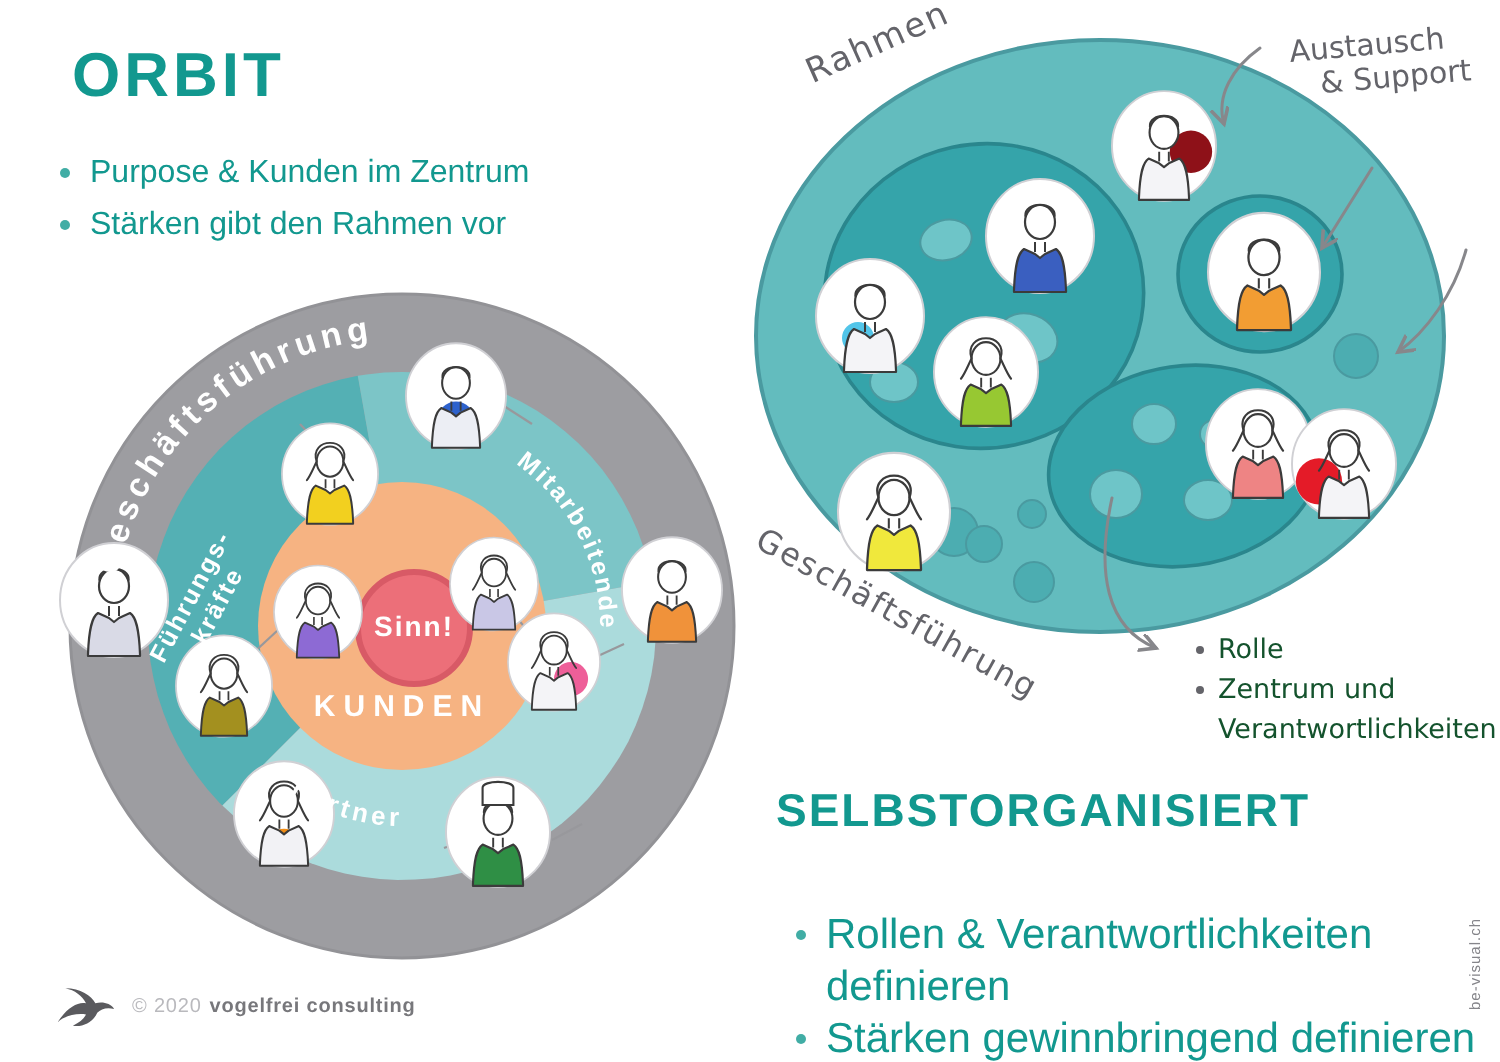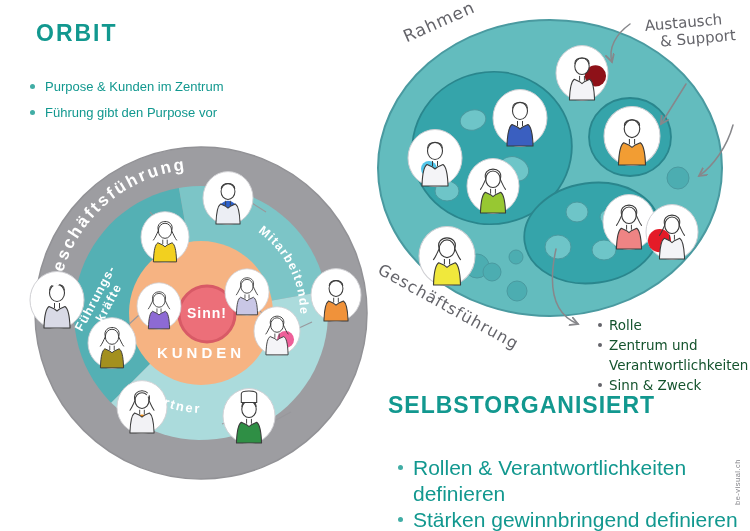--- a/index.html
+++ b/index.html
@@ -1,23 +1,23 @@
 <!DOCTYPE html>
 <html><head>
 <meta charset="utf-8">
 <style>
   html,body{margin:0;padding:0;background:#fff;}
   .canvas{position:relative;width:750px;height:531px;background:#ffffff;overflow:hidden;
           font-family:"Liberation Sans",sans-serif;}
   .canvas svg.art{position:absolute;left:0;top:0;}
 
   
-  .orbit-title{position:absolute;left:36px;top:20px;font-size:23px;font-weight:bold;
+  .orbit-title{position:absolute;left:36px;top:20px;font-size:31px;font-weight:bold;
                letter-spacing:2px;color:#12988f;}
-  .tz-bullets{position:absolute;color:#12988f;font-size:13px;line-height:26px;}
+  .tz-bullets{position:absolute;color:#12988f;font-size:16px;line-height:26px;}
   .tz-bullets .row{display:flex;align-items:flex-start;}
   .tz-bullets .dot{width:5px;height:5px;border-radius:50%;background:#12988f;opacity:.8;
                    margin:10px 10px 0 0;flex:0 0 auto;}
   #orbit-bullets{left:30px;top:74px;width:300px;}
 
   
   .selforg-title{position:absolute;left:388px;top:392px;font-size:23px;font-weight:bold;
                  letter-spacing:1px;color:#12988f;}
   #selforg-bullets{left:398px;top:455px;width:345px;font-size:21px;line-height:26px;}
 
@@ -259,21 +259,21 @@
   </svg>
 
   <div class="orbit-title">ORBIT</div>
   <div class="tz-bullets" id="orbit-bullets">
     <div class="row">
       <span class="dot"></span>
       <span>Purpose &amp; Kunden im Zentrum</span>
     </div>
     <div class="row">
       <span class="dot"></span>
-      <span>Führung gibt den Purpose vor</span>
+      <span>Stärken gibt den Rahmen vor</span>
     </div>
   </div>
 
   <div class="hand lbl-rahmen">Rahmen</div>
   <div class="hand lbl-gf-right">Geschäftsführung</div>
   <div class="hand lbl-support">
     <div>Austausch</div>
     <div class="l2">&amp; Support</div>
   </div>
 
@@ -282,33 +282,37 @@
       <span class="adot"></span>
       <span>Rolle</span>
     </div>
     <div class="anno-row">
       <span class="adot"></span>
       <span>Zentrum und</span>
     </div>
     <div class="anno-row cont">
       <span>Verantwortlichkeiten</span>
     </div>
-    <div class="anno-row">
-      <span class="adot"></span>
-      <span>Sinn &amp; Zweck</span>
-    </div>
   </div>
 
   <div class="selforg-title">SELBSTORGANISIERT</div>
   <div class="tz-bullets" id="selforg-bullets">
     <div class="row">
       <span class="dot"></span>
       <span>Rollen &amp; Verantwortlichkeiten definieren</span>
     </div>
     <div class="row">
       <span class="dot"></span>
       <span>Stärken gewinnbringend definieren</span>
     </div>
   </div>
 
+  <div class="footer">
+    <svg width="30" height="23" viewBox="0 0 32 24">
+      <path d="M1,20 C6,12 12,9 16,10 C14,6 10,3 5,2 C13,2 19,6 21,10 C25,9 29,10 31,13
+               C27,12 24,13 22,15 C20,20 14,23 9,22 C13,20 15,18 16,16 C11,15 4,17 1,20 Z" fill="#5a5a5e"></path>
+    </svg>
+    <span class="copy">© 2020</span>
+    <span class="brand">vogelfrei consulting</span>
+  </div>
   <div class="credit-vert">be-visual.ch</div>
 
 </div>
 
 </body></html>

